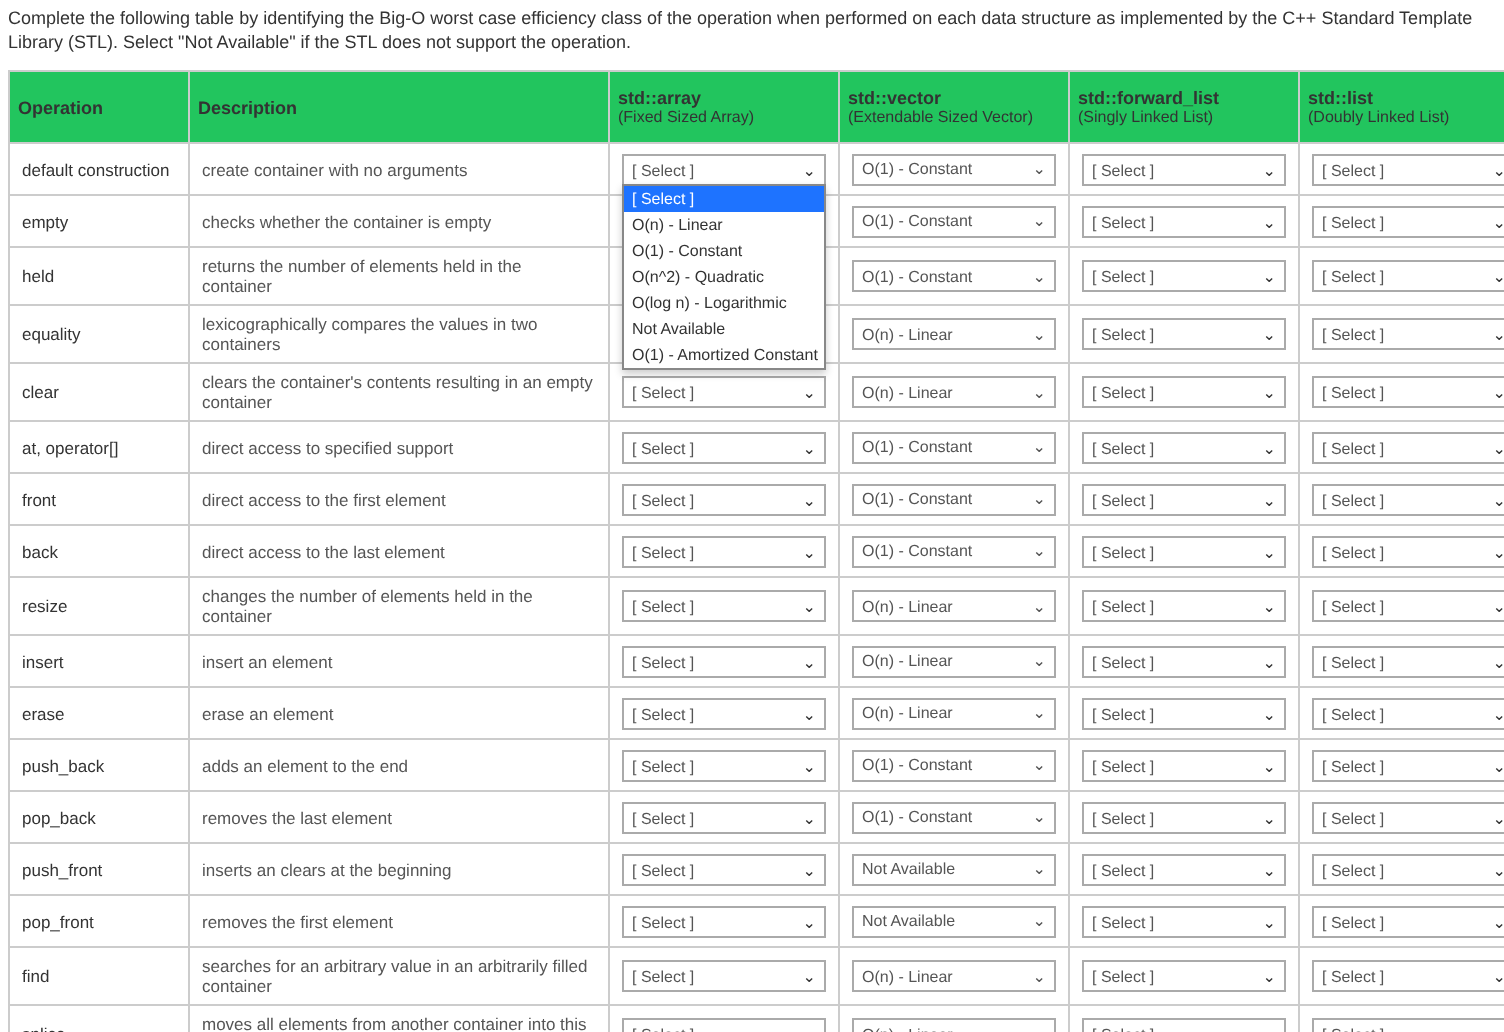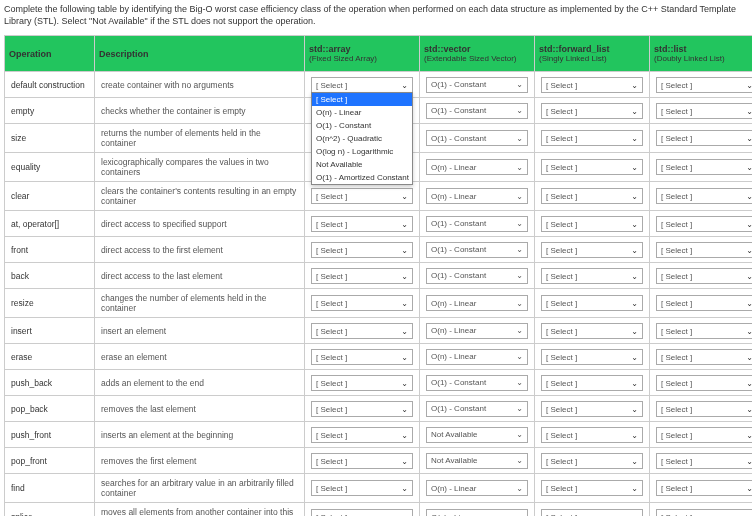--- a/index.html
+++ b/index.html
@@ -105,21 +105,21 @@
           </div>
         </td>
         <td>
           <div class="select-wrap">
             <span>[ Select ]</span>
             <span class="chev">⌄</span>
           </div>
         </td>
       </tr>
       <tr>
-        <td>size</td>
+        <td>held</td>
         <td>returns the number of elements held in the container</td>
         <td>
           <div class="select-wrap">
             <span>[ Select ]</span>
             <span class="chev">⌄</span>
           </div>
         </td>
         <td>
           <div class="static-val">
             <span>O(1) - Constant</span>
@@ -414,21 +414,21 @@
         </td>
         <td>
           <div class="select-wrap">
             <span>[ Select ]</span>
             <span class="chev">⌄</span>
           </div>
         </td>
       </tr>
       <tr>
         <td>push_front</td>
-        <td>inserts an element at the beginning</td>
+        <td>inserts an clears at the beginning</td>
         <td>
           <div class="select-wrap">
             <span>[ Select ]</span>
             <span class="chev">⌄</span>
           </div>
         </td>
         <td>
           <div class="static-val">
             <span>Not Available</span>
             <span class="chev">⌄</span>

